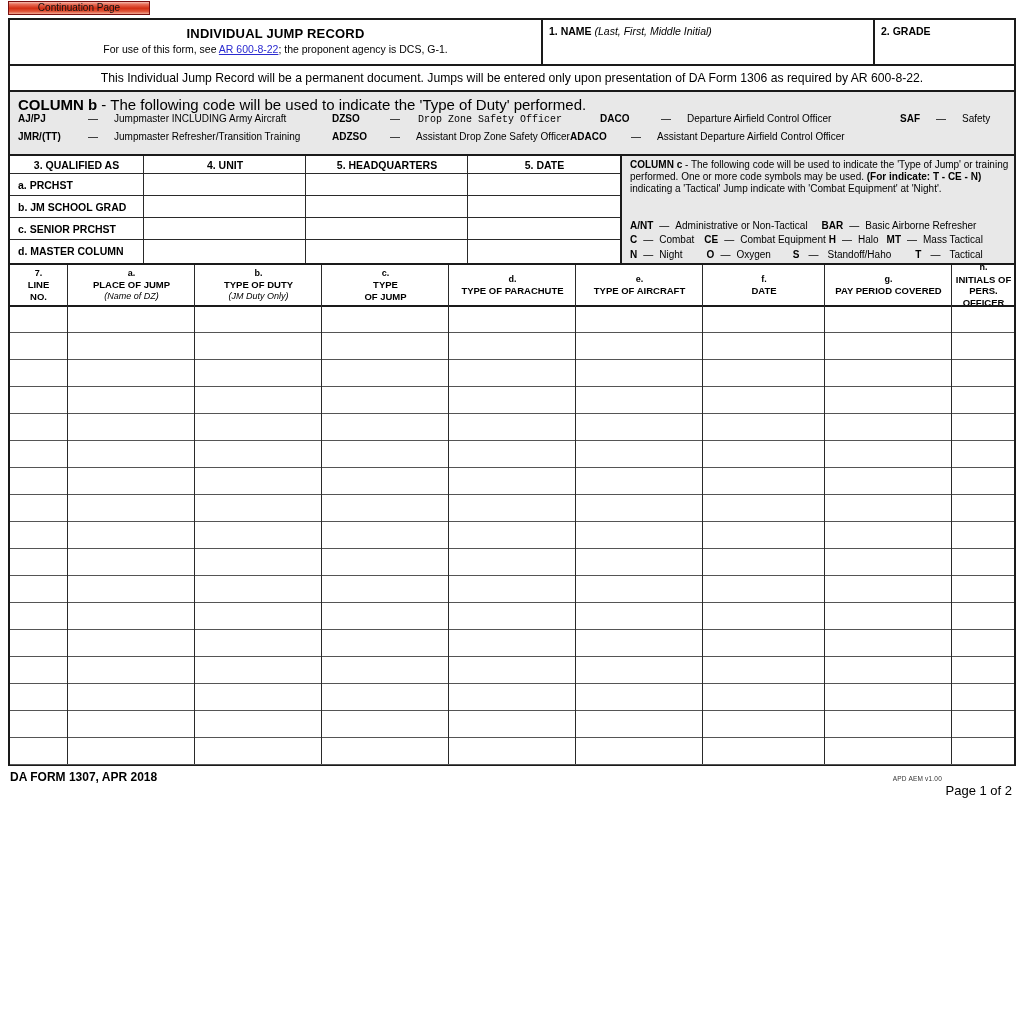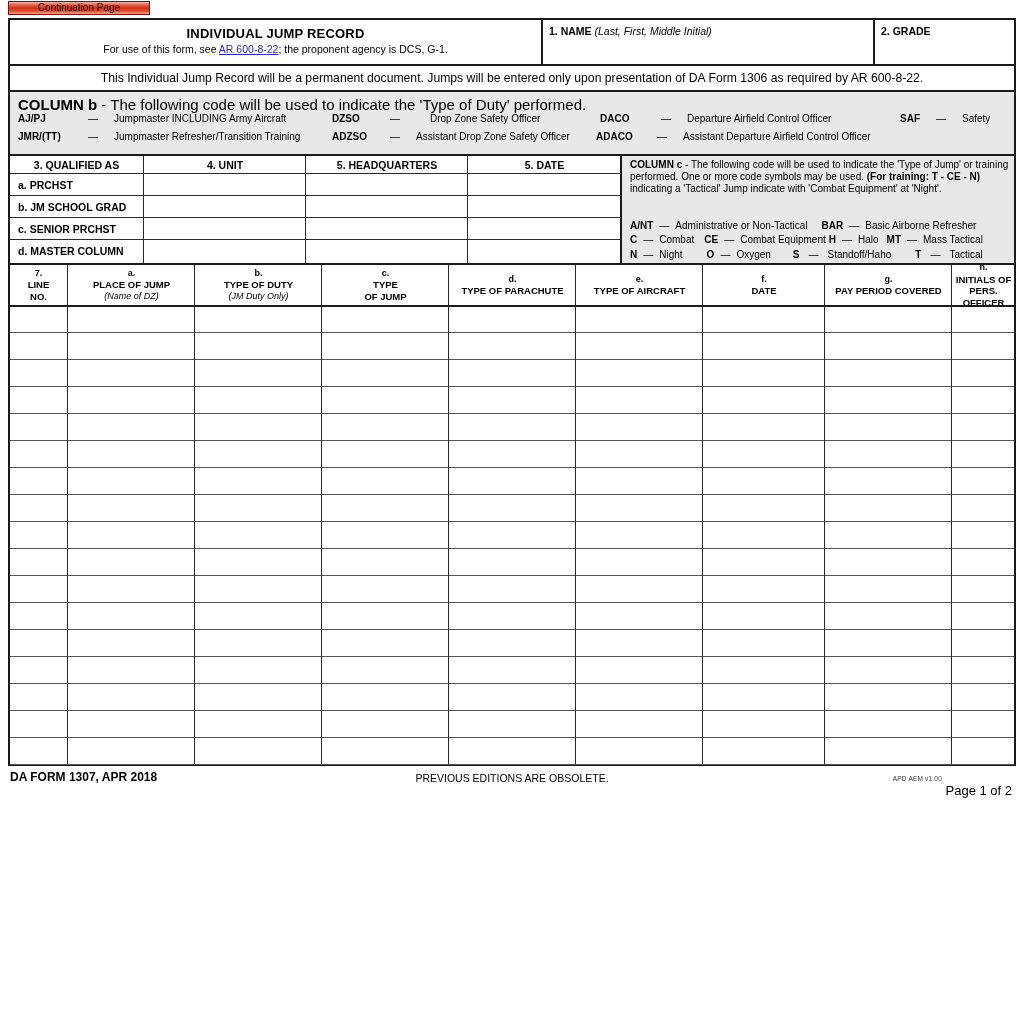--- a/index.html
+++ b/index.html
@@ -270,30 +270,30 @@
     </div>
 
     <div class="colb-row" style="left:8px; top:21px;">
       <span class="code" style="display:inline-block;width:64px;">AJ/PJ</span><span class="dash">—</span><span style="display:inline-block;margin-left:10px;">Jumpmaster INCLUDING Army Aircraft</span>
     </div>
     <div class="colb-row" style="left:8px; top:39px;">
       <span class="code" style="display:inline-block;width:64px;">JMR/(TT)</span><span class="dash">—</span><span style="display:inline-block;margin-left:10px;">Jumpmaster Refresher/Transition Training</span>
     </div>
 
     <div class="colb-row" style="left:322px; top:21px;">
-      <span class="code" style="display:inline-block;width:52px;">DZSO</span><span class="dash">—</span><span style="display:inline-block;margin-left:24px;">Drop Zone Safety Officer</span>
+      <span class="code" style="display:inline-block;width:52px;">DZSO</span><span class="dash">—</span><span style="display:inline-block;margin-left:12px;font-family:Liberation Mono, monospace;">Drop Zone Safety Officer</span>
     </div>
     <div class="colb-row" style="left:322px; top:39px;">
       <span class="code" style="display:inline-block;width:52px;">ADZSO</span><span class="dash">—</span><span style="display:inline-block;margin-left:10px;">Assistant Drop Zone Safety Officer</span>
     </div>
 
     <div class="colb-row" style="left:590px; top:21px;">
       <span class="code" style="display:inline-block;width:55px;">DACO</span><span class="dash">—</span><span style="display:inline-block;margin-left:10px;">Departure Airfield Control Officer</span>
     </div>
-    <div class="colb-row" style="left:586px; top:39px;text-decoration:underline;">
+    <div class="colb-row" style="left:560px; top:39px;text-decoration:underline;">
       <span class="code" style="display:inline-block;width:55px;">ADACO</span><span class="dash">—</span><span style="display:inline-block;margin-left:10px;">Assistant Departure Airfield Control Officer</span>
     </div>
 
     <div class="colb-row" style="left:890px; top:21px;">
       <span class="code" style="display:inline-block;width:30px;">SAF</span><span class="dash">—</span><span style="display:inline-block;margin-left:10px;">Safety</span>
     </div>
   </div>
   <div class="hl" style="top:134px;"></div>
 
   <div id="qual-wrap">
@@ -328,21 +328,21 @@
     <div class="row-line" style="top:83px;border-top:1.5px solid #2a2a2a;width:610px;"></div>
     <div class="col-line" style="left:133px;top:0;height:107px;"></div>
     <div class="col-line" style="left:295px;top:0;height:107px;"></div>
     <div class="col-line" style="left:457px;top:0;height:107px;"></div>
   </div>
 
   <div class="vl" style="left:610px;top:134px;height:109px;"></div>
   <div id="colc-block">
     <div id="colc-text">
       <b>COLUMN c</b><span> - The following code will be used to indicate the 'Type of Jump' or training performed. One or more code symbols may be used.</span>
-      <b>(For training: T - CE - N)</b><span> indicating a 'Tactical' Jump indicate with 'Combat Equipment' at 'Night'.</span>
+      <b>(For indicate: T - CE - N)</b><span> indicating a 'Tactical' Jump indicate with 'Combat Equipment' at 'Night'.</span>
     </div>
     <div id="colc-codes">
       <div>
         <span class="code">A/NT</span><span class="dash">—</span><span>Administrative or Non-Tactical</span><span style="display:inline-block;width:14px;"></span><span class="code">BAR</span><span class="dash">—</span><span>Basic Airborne Refresher</span>
       </div>
       <div>
         <span class="code">C</span><span class="dash">—</span><span>Combat</span><span style="display:inline-block;width:10px;"></span><span class="code">CE</span><span class="dash">—</span><span>Combat Equipment</span><span style="display:inline-block;width:3px;"></span><span class="code">H</span><span class="dash">—</span><span>Halo</span><span style="display:inline-block;width:8px;"></span><span class="code">MT</span><span class="dash">—</span><span>Mass Tactical</span>
       </div>
       <div>
         <span class="code">N</span><span class="dash">—</span><span>Night</span><span style="display:inline-block;width:24px;"></span><span class="code">O</span><span class="dash">—</span><span>Oxygen</span><span style="display:inline-block;width:22px;"></span><span class="code">S</span><span class="dash" style="padding:0 9px;">—</span><span>Standoff/Haho</span><span style="display:inline-block;width:24px;"></span><span class="code">T</span><span class="dash" style="padding:0 9px;">—</span><span>Tactical</span>
@@ -438,16 +438,15 @@
     <div class="col-line" style="left:565px;top:0;height:499px;"></div>
     <div class="col-line" style="left:692px;top:0;height:499px;"></div>
     <div class="col-line" style="left:814px;top:0;height:499px;"></div>
     <div class="col-line" style="left:941px;top:0;height:499px;"></div>
   </div>
 
 </div>
 
 <div id="form-footer">
   <div id="footer-formid">DA FORM 1307, APR 2018</div>
-  <div id="footer-obsolete">PREVIOUS EDITIONS ARE OBSOLETE.</div>
   <div id="footer-apd">APD AEM v1.00</div>
   <div id="footer-page">Page 1 of 2</div>
 </div>
 
 </body></html>

